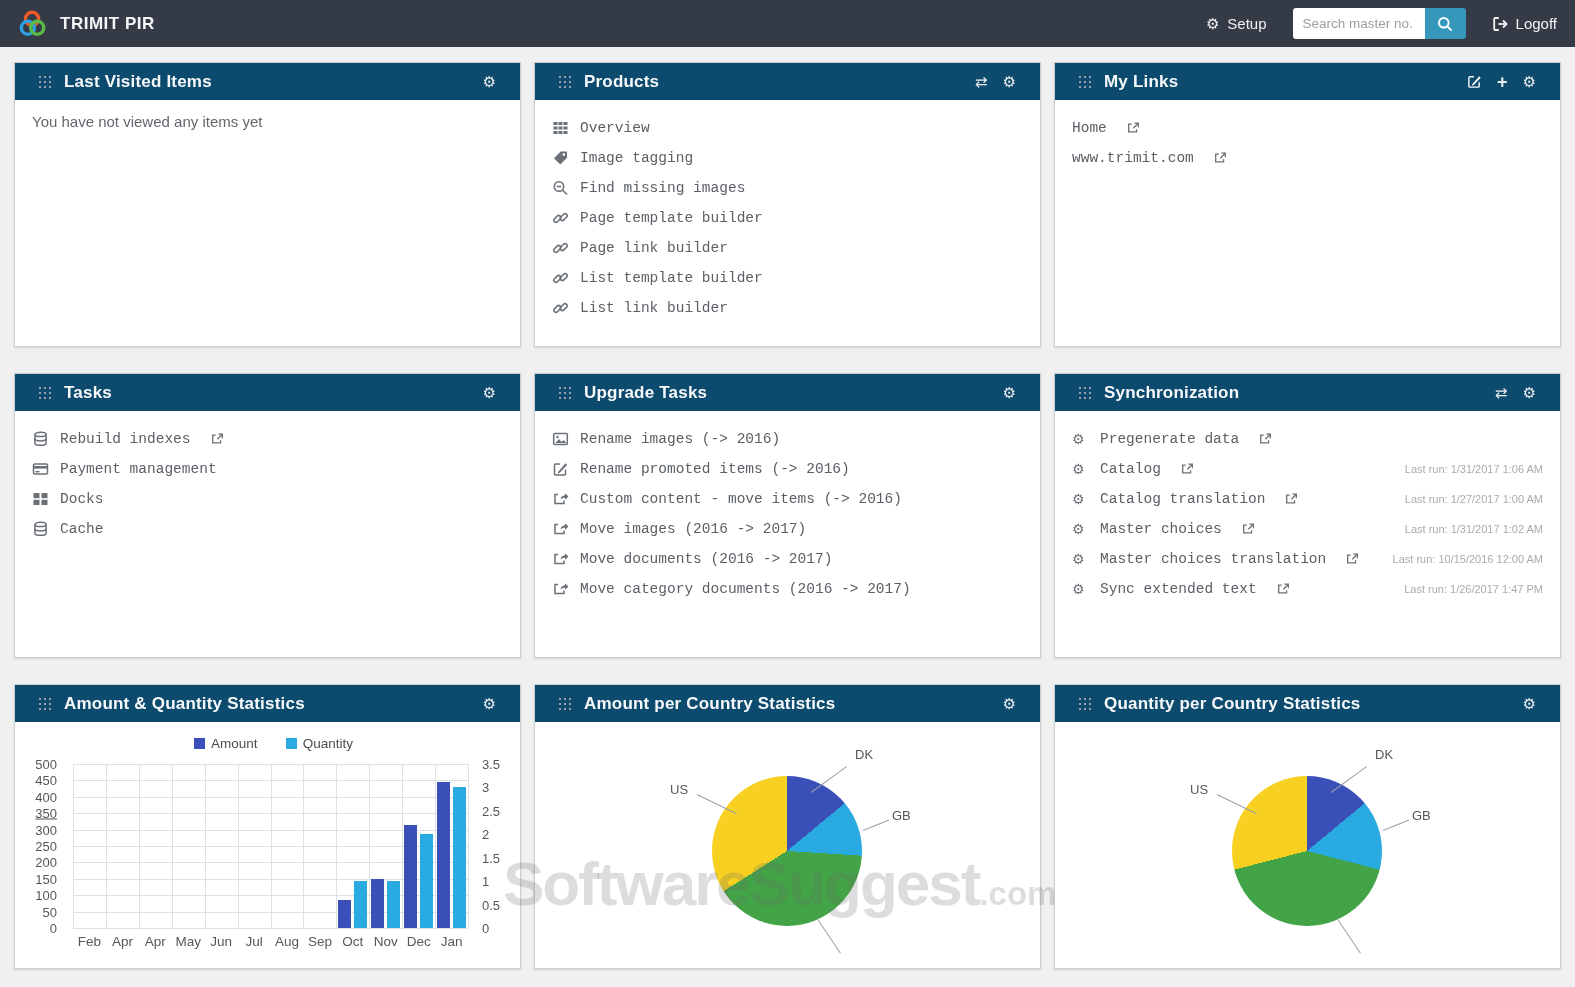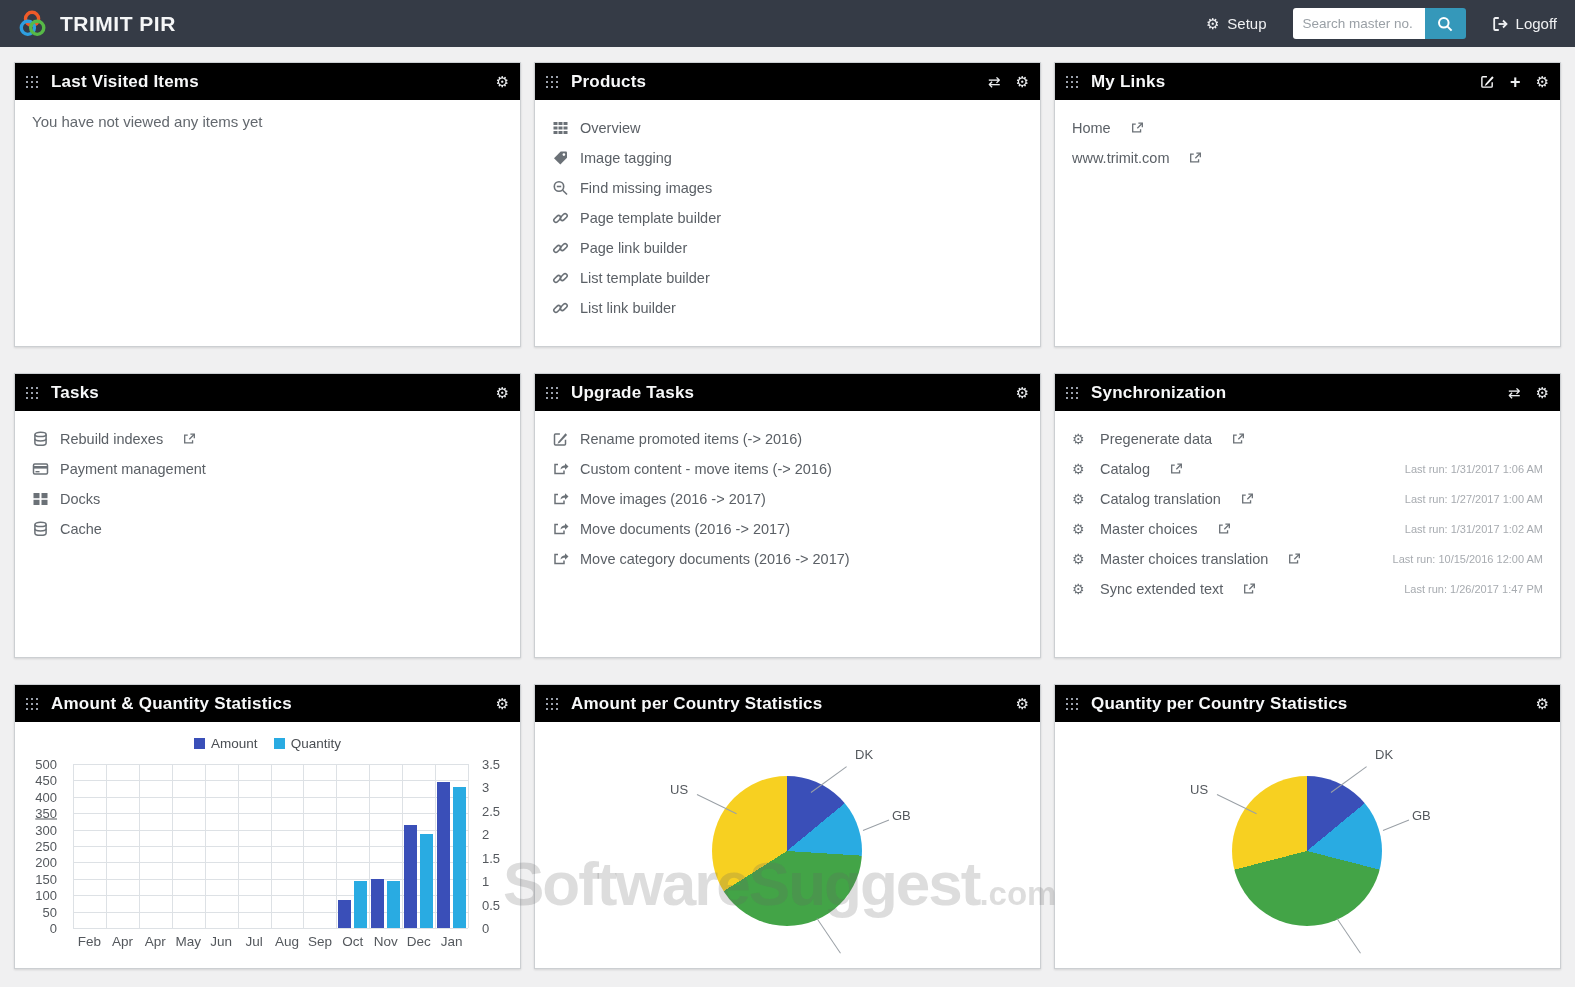--- a/index.html
+++ b/index.html
@@ -2,59 +2,59 @@
 <html><head>
 <meta charset="utf-8">
 <style>
   * { margin:0; padding:0; box-sizing:border-box; }
   html,body { width:1575px; height:987px; font-family:"Liberation Sans", sans-serif; background:#f0f0f1; overflow:hidden; }
   .page { position:relative; width:1575px; height:987px; }
 
   
   .navbar { height:47px; background:#353b46; display:flex; align-items:center; padding:0 18px; color:#fff; }
   .brand { display:flex; align-items:center; gap:12px; }
-  .brand-title { font-size:21px; font-weight:700; letter-spacing:.5px; color:#f5f6f7; }
+  .brand-title { font-size:17px; font-weight:700; letter-spacing:.5px; color:#f5f6f7; }
   .nav-right { margin-left:auto; display:flex; align-items:center; gap:26px; }
   .nav-link { display:flex; align-items:center; gap:8px; font-size:15px; color:#f0f1f3; cursor:pointer; }
   .glyph { font-size:15px; line-height:1; }
   .searchbox { display:flex; }
   .searchbox input { width:132px; height:31px; border:none; padding:0 10px; font-size:13.5px; color:#444;
       border-radius:3px 0 0 3px; outline:none; font-family:"Liberation Sans",sans-serif; }
   .searchbox input::placeholder { color:#9aa0a6; }
   .search-btn { width:41px; height:31px; background:#3598ba; border:none; border-radius:0 3px 3px 0;
       display:flex; align-items:center; justify-content:center; cursor:pointer; }
 
   
   .main { padding:15px 14px; display:grid; grid-template-columns:repeat(3,1fr); column-gap:13px; row-gap:26px;
       grid-auto-rows:285px; }
   .panel { background:#fff; border:1px solid #cccfd2; box-shadow:0 1px 2px rgba(0,0,0,.12); display:flex; flex-direction:column; overflow:hidden; }
-  .panel-header { height:37px; flex:0 0 37px; background:#000000; color:#f7f8f9; display:flex; align-items:center;
-      padding:0 11px; gap:13px; }
+  .panel-header { height:37px; flex:0 0 37px; background:#0c4a6e; color:#f7f8f9; display:flex; align-items:center;
+      padding:0 24px; gap:13px; }
   .panel-title { font-size:17px; font-weight:600; flex:1; letter-spacing:.2px; }
   .hdr-icons { display:flex; align-items:center; gap:15px; }
   .hdr-icons .glyph { color:#eceef0; cursor:pointer; }
   .grip { width:12px; height:12px; position:relative; cursor:grab; flex:0 0 12px; }
   .grip::before { content:""; position:absolute; width:2px; height:2px; background:#9aa0ab;
       box-shadow:5px 0 0 #9aa0ab,10px 0 0 #9aa0ab,0 5px 0 #9aa0ab,5px 5px 0 #9aa0ab,10px 5px 0 #9aa0ab,0 10px 0 #9aa0ab,5px 10px 0 #9aa0ab,10px 10px 0 #9aa0ab; }
   .panel-body { flex:1; padding:13px 17px; position:relative; }
   .empty-msg { font-size:15px; color:#63686e; }
 
   .item-list { list-style:none; }
   .item-row { display:flex; align-items:center; gap:11px; height:30px; font-size:14.5px; color:#5b6066; cursor:pointer; }
   .item-row .ic { flex:0 0 17px; color:#6b7177; }
-  .item-label { white-space:nowrap; }
+  .item-label { white-space:nowrap;font-family:Liberation Mono, monospace; }
   .sync-row { justify-content:flex-start; }
   .last-run { margin-left:auto; font-size:11px; color:#a7abb0; cursor:default; }
   .ext { display:inline-flex; margin-left:7px; color:#6b7177; }
   .ic { display:inline-block; vertical-align:middle; }
 
   
   .chart-body { padding:8px 6px 6px; }
   .legend { display:flex; justify-content:center; gap:16px; align-items:center; height:22px; margin-top:2px; }
-  .legend-item { display:flex; align-items:center; gap:6px; font-size:13.5px; color:#4a4e53; }
+  .legend-item { display:flex; align-items:center; gap:6px; font-size:13.5px; color:#4a4e53;margin-left:12px; }
   .swatch { width:11px; height:11px; }
   .barchart { position:absolute; left:6px; right:6px; top:36px; bottom:6px; }
   .plot { position:absolute; left:52px; right:46px; top:6px; bottom:34px; }
   .hline { position:absolute; left:0; right:0; height:1px; background:#dde1e5; }
   .vline { position:absolute; top:0; bottom:0; width:1px; background:#dde1e5; }
   .ticks-l { position:absolute; left:0; top:6px; bottom:34px; width:44px; }
   .ticks-r { position:absolute; right:0; top:6px; bottom:34px; width:40px; }
   .tick { position:absolute; transform:translateY(-50%); font-size:13px; color:#54585d; width:100%; }
   .ticks-l .tick { text-align:right; padding-right:8px; }
   .ticks-r .tick { text-align:left; padding-left:8px; }
@@ -379,20 +379,26 @@
     <div class="panel">
       <div class="panel-header">
         <span class="grip"></span>
         <span class="panel-title">Upgrade Tasks</span>
         <span class="hdr-icons">
             <span class="glyph">⚙</span>
           </span>
       </div>
       <div class="panel-body">
         <ul class="item-list">
+          <li class="item-row">
+              <svg class="ic" width="16" height="16" viewBox="0 0 16 16">
+                <use href="#i-image"></use>
+              </svg>
+              <span class="item-label">Rename images (-&gt; 2016)</span>
+            </li>
           <li class="item-row">
               <svg class="ic" width="16" height="16" viewBox="0 0 16 16">
                 <use href="#i-edit"></use>
               </svg>
               <span class="item-label">Rename promoted items (-&gt; 2016)</span>
             </li>
           <li class="item-row">
               <svg class="ic" width="16" height="16" viewBox="0 0 16 16">
                 <use href="#i-share"></use>
               </svg>

